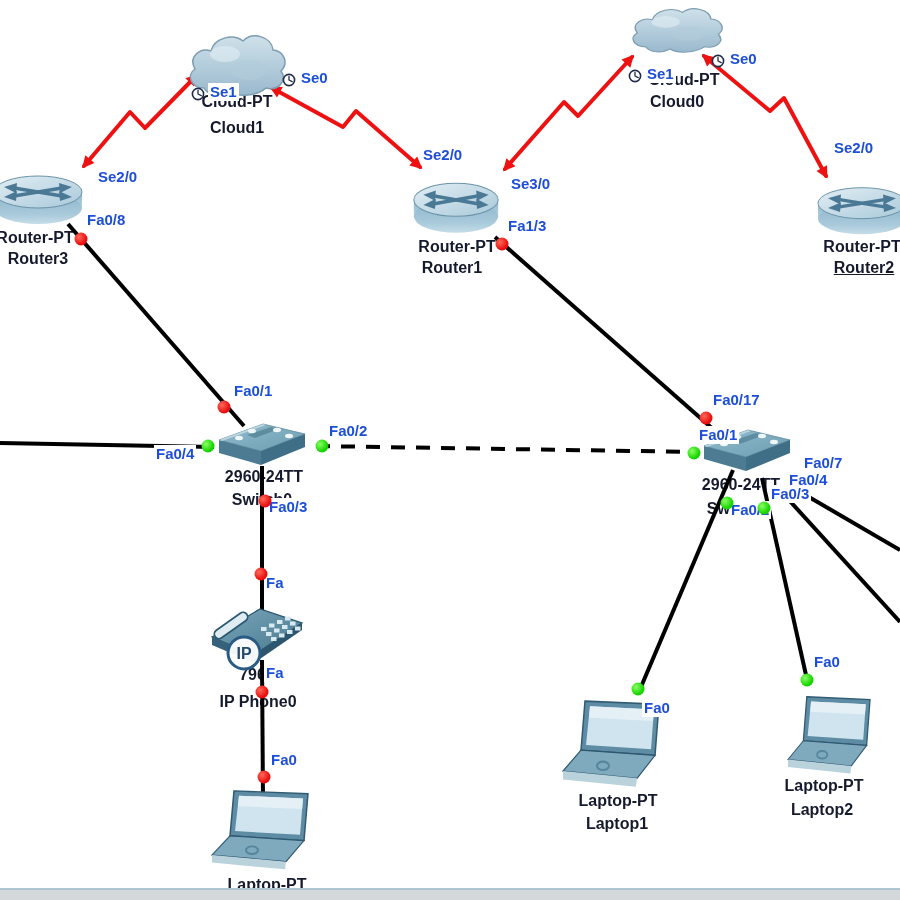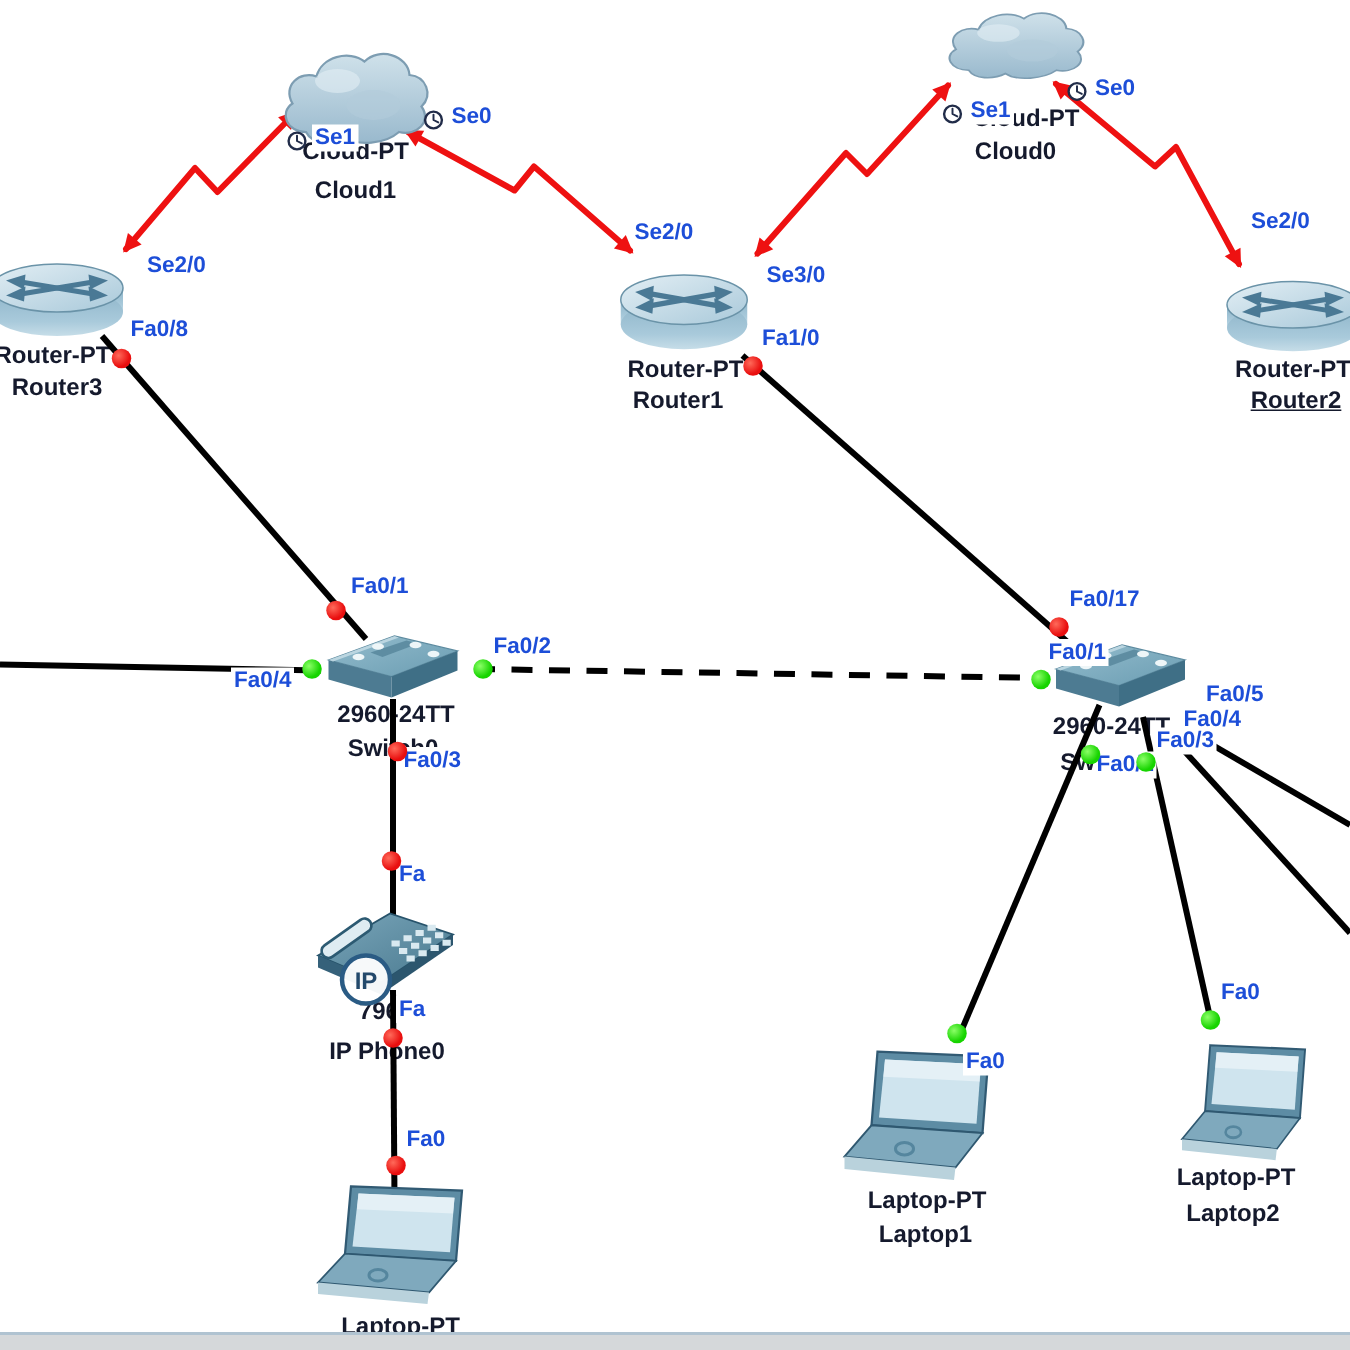--- a/index.html
+++ b/index.html
@@ -322,21 +322,21 @@
       <div class="port-label" style="left: 85px; top: 211px;">
         <span class="pl-text">Fa0/8</span>
       </div>
       <div class="port-label" style="left: 421px; top: 146px;">
         <span class="pl-text">Se2/0</span>
       </div>
       <div class="port-label" style="left: 509px; top: 175px;">
         <span class="pl-text">Se3/0</span>
       </div>
       <div class="port-label" style="left: 506px; top: 217px;">
-        <span class="pl-text">Fa1/0</span>
+        <span class="pl-text">Fa1/3</span>
       </div>
       <div class="port-label" style="left: 832px; top: 139px;">
         <span class="pl-text">Se2/0</span>
       </div>
       <div class="port-label" style="left: 232px; top: 382px;">
         <span class="pl-text">Fa0/1</span>
       </div>
       <div class="port-label" style="left: 327px; top: 422px;">
         <span class="pl-text">Fa0/2</span>
       </div>
@@ -346,21 +346,21 @@
       <div class="port-label" style="left: 267px; top: 498px;">
         <span class="pl-text">Fa0/3</span>
       </div>
       <div class="port-label" style="left: 711px; top: 391px;">
         <span class="pl-text">Fa0/17</span>
       </div>
       <div class="port-label" style="left: 697px; top: 426px;">
         <span class="pl-text">Fa0/1</span>
       </div>
       <div class="port-label" style="left: 802px; top: 454px;">
-        <span class="pl-text">Fa0/5</span>
+        <span class="pl-text">Fa0/7</span>
       </div>
       <div class="port-label" style="left: 787px; top: 471px;">
         <span class="pl-text">Fa0/4</span>
       </div>
       <div class="port-label" style="left: 769px; top: 485px;">
         <span class="pl-text">Fa0/3</span>
       </div>
       <div class="port-label" style="left: 729px; top: 501px;">
         <span class="pl-text">Fa0/2</span>
       </div>

